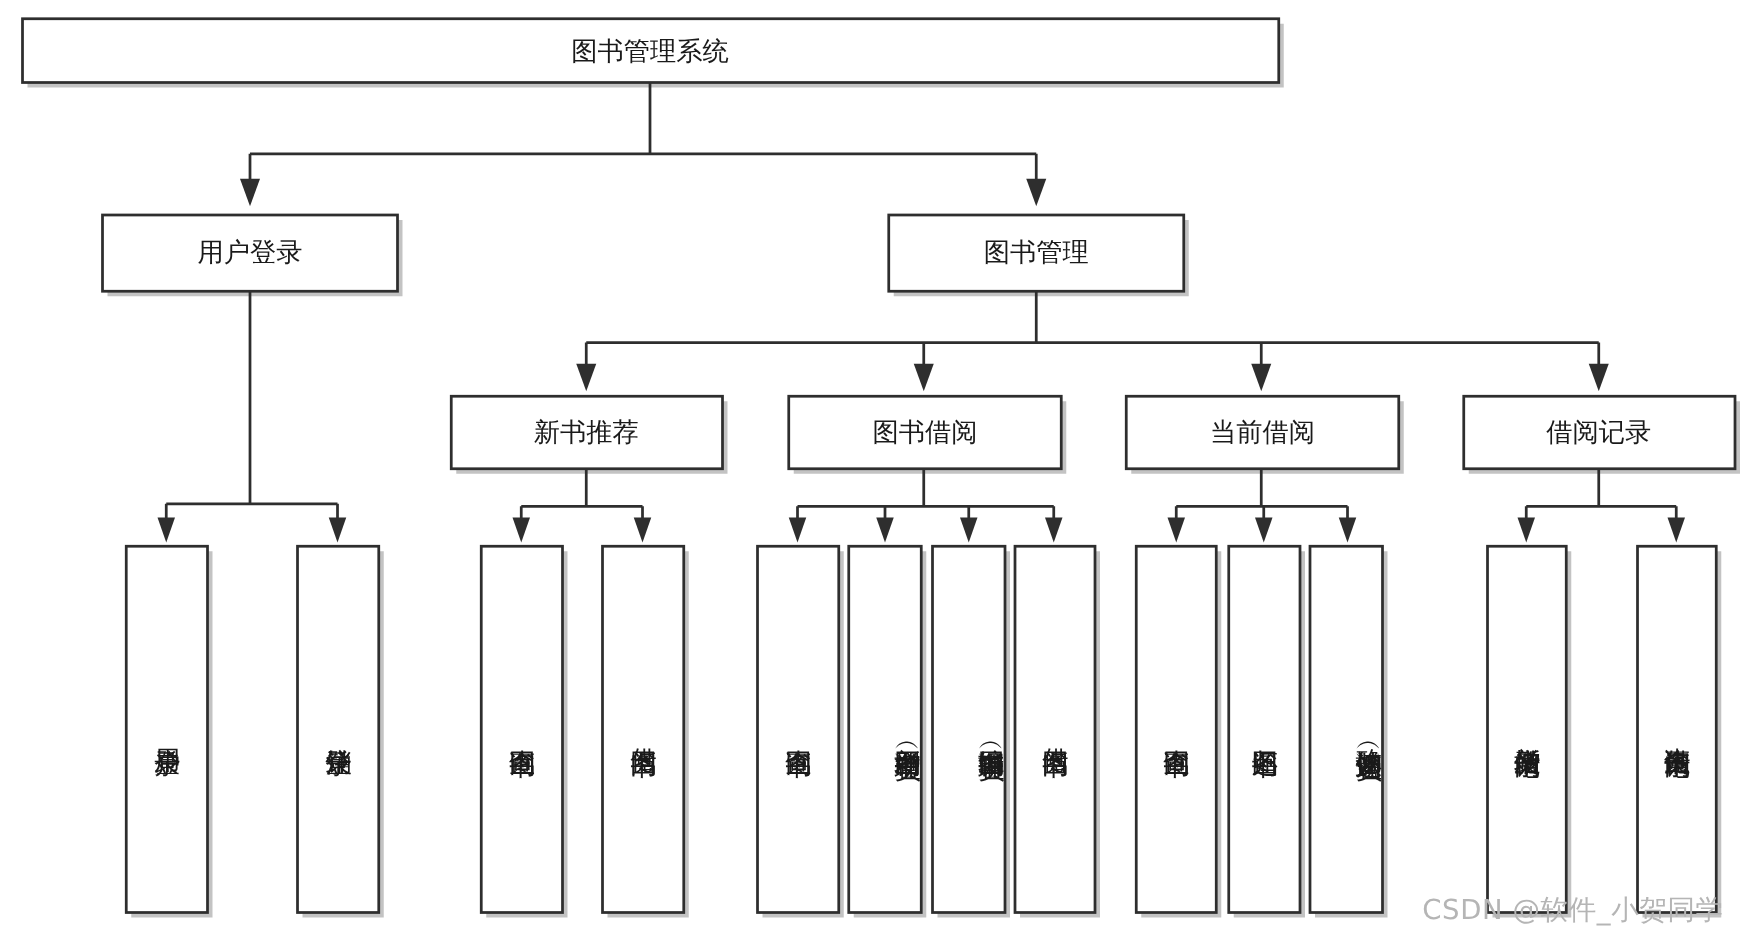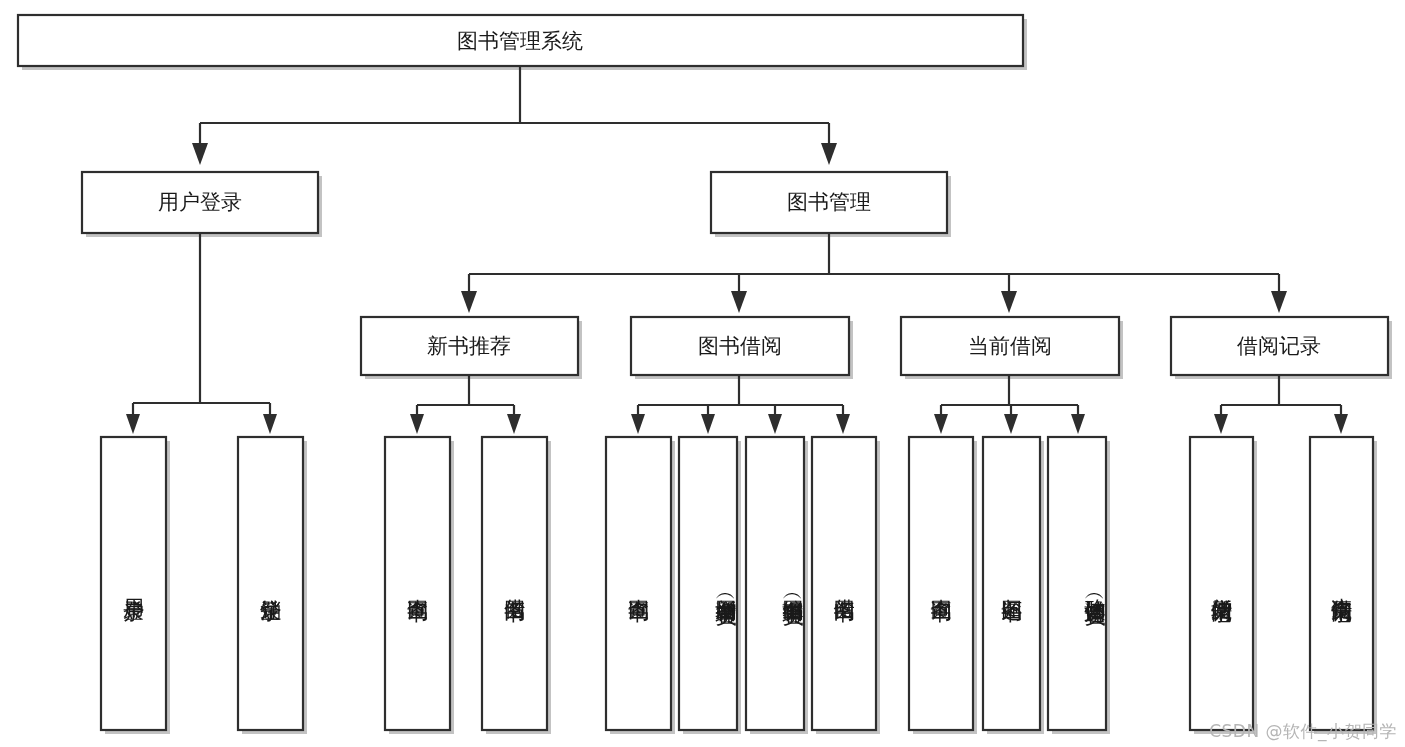--- a/index.html
+++ b/index.html
@@ -71,24 +71,24 @@
     text-orientation: upright;
     display: flex;
     align-items: center;
     justify-content: center;
     letter-spacing: 1px;
     white-space: nowrap;
     pointer-events: none;
   }
   .watermark {
     position: absolute;
-    right: 8px;
+    right: 26px;
     bottom: 4px;
     font-family: "DejaVu Sans", "Liberation Sans", sans-serif;
-    font-size: 17px;
+    font-size: 22px;
     color: #b5b5b5;
     letter-spacing: 0.5px;
     white-space: nowrap;
   }
 </style>
 </head>
 <body>
 
 <div id="diagram-root">
 

